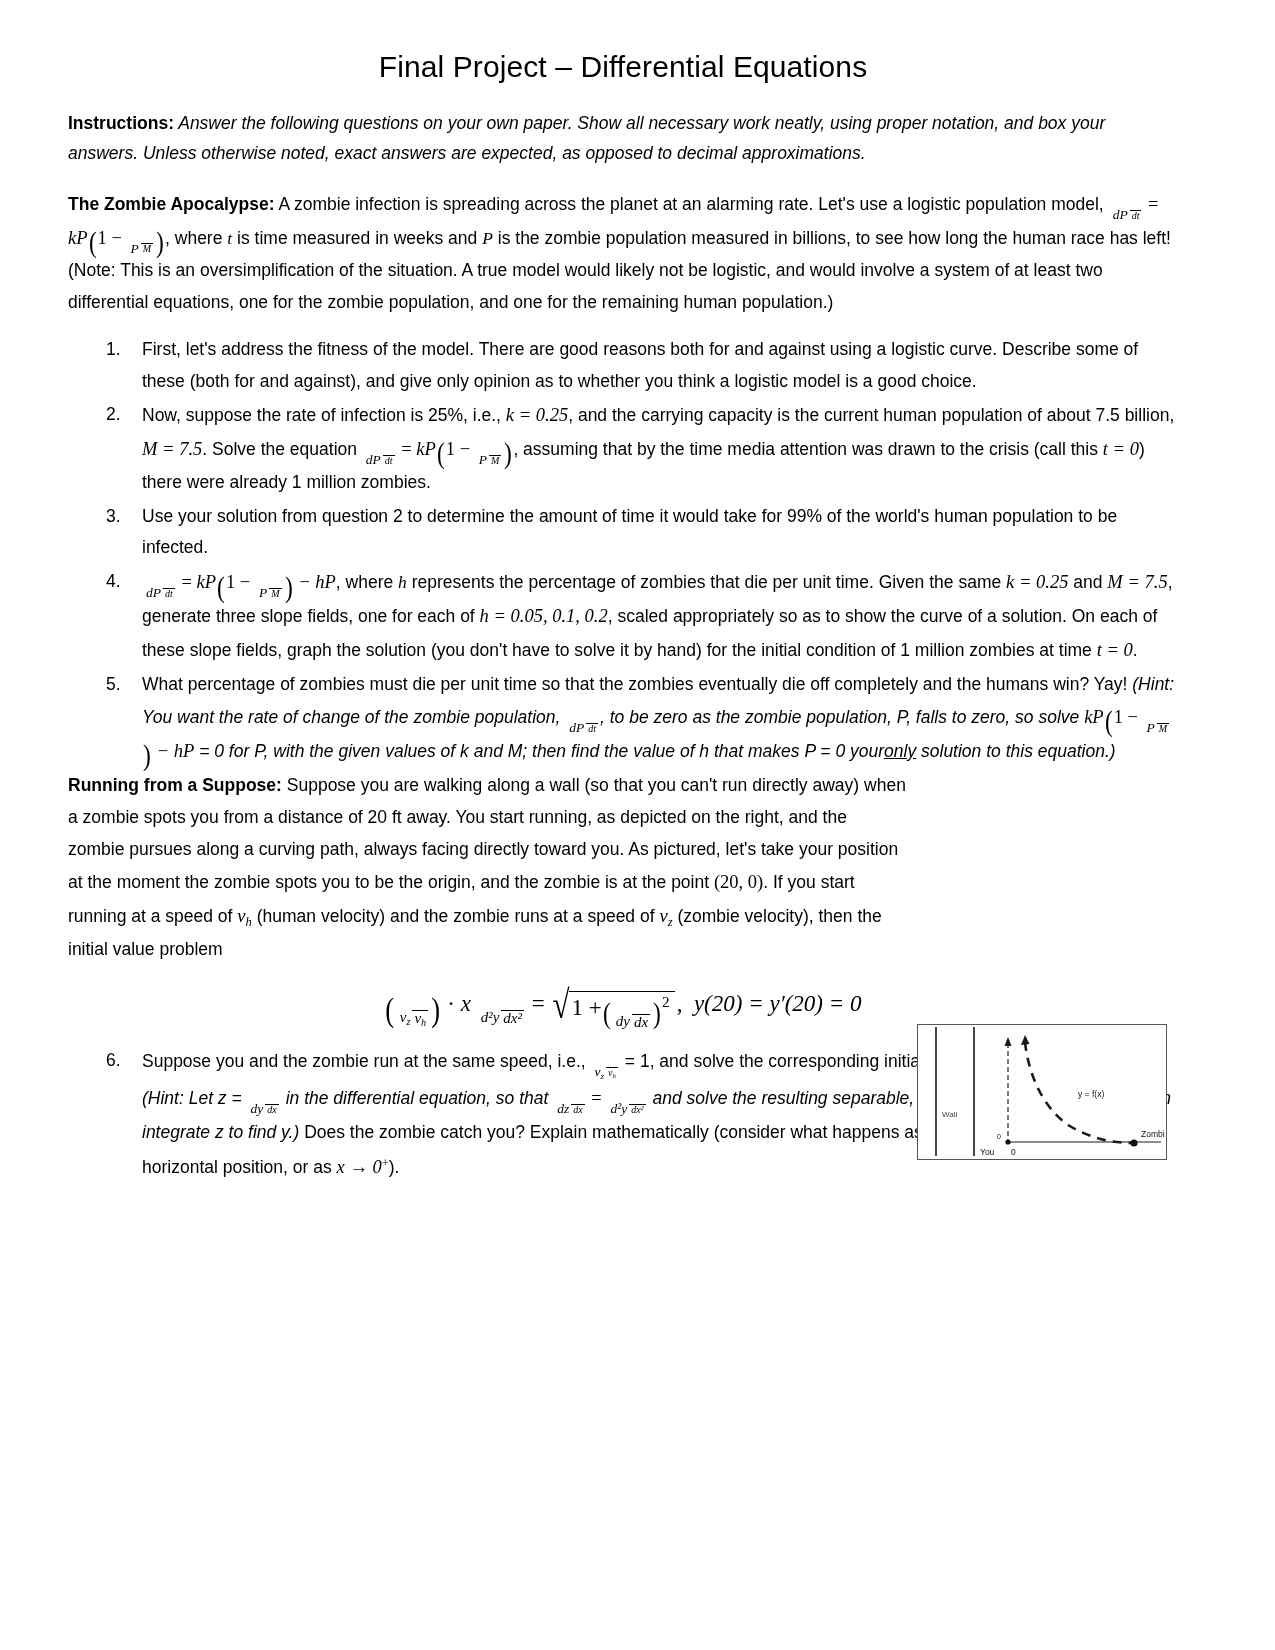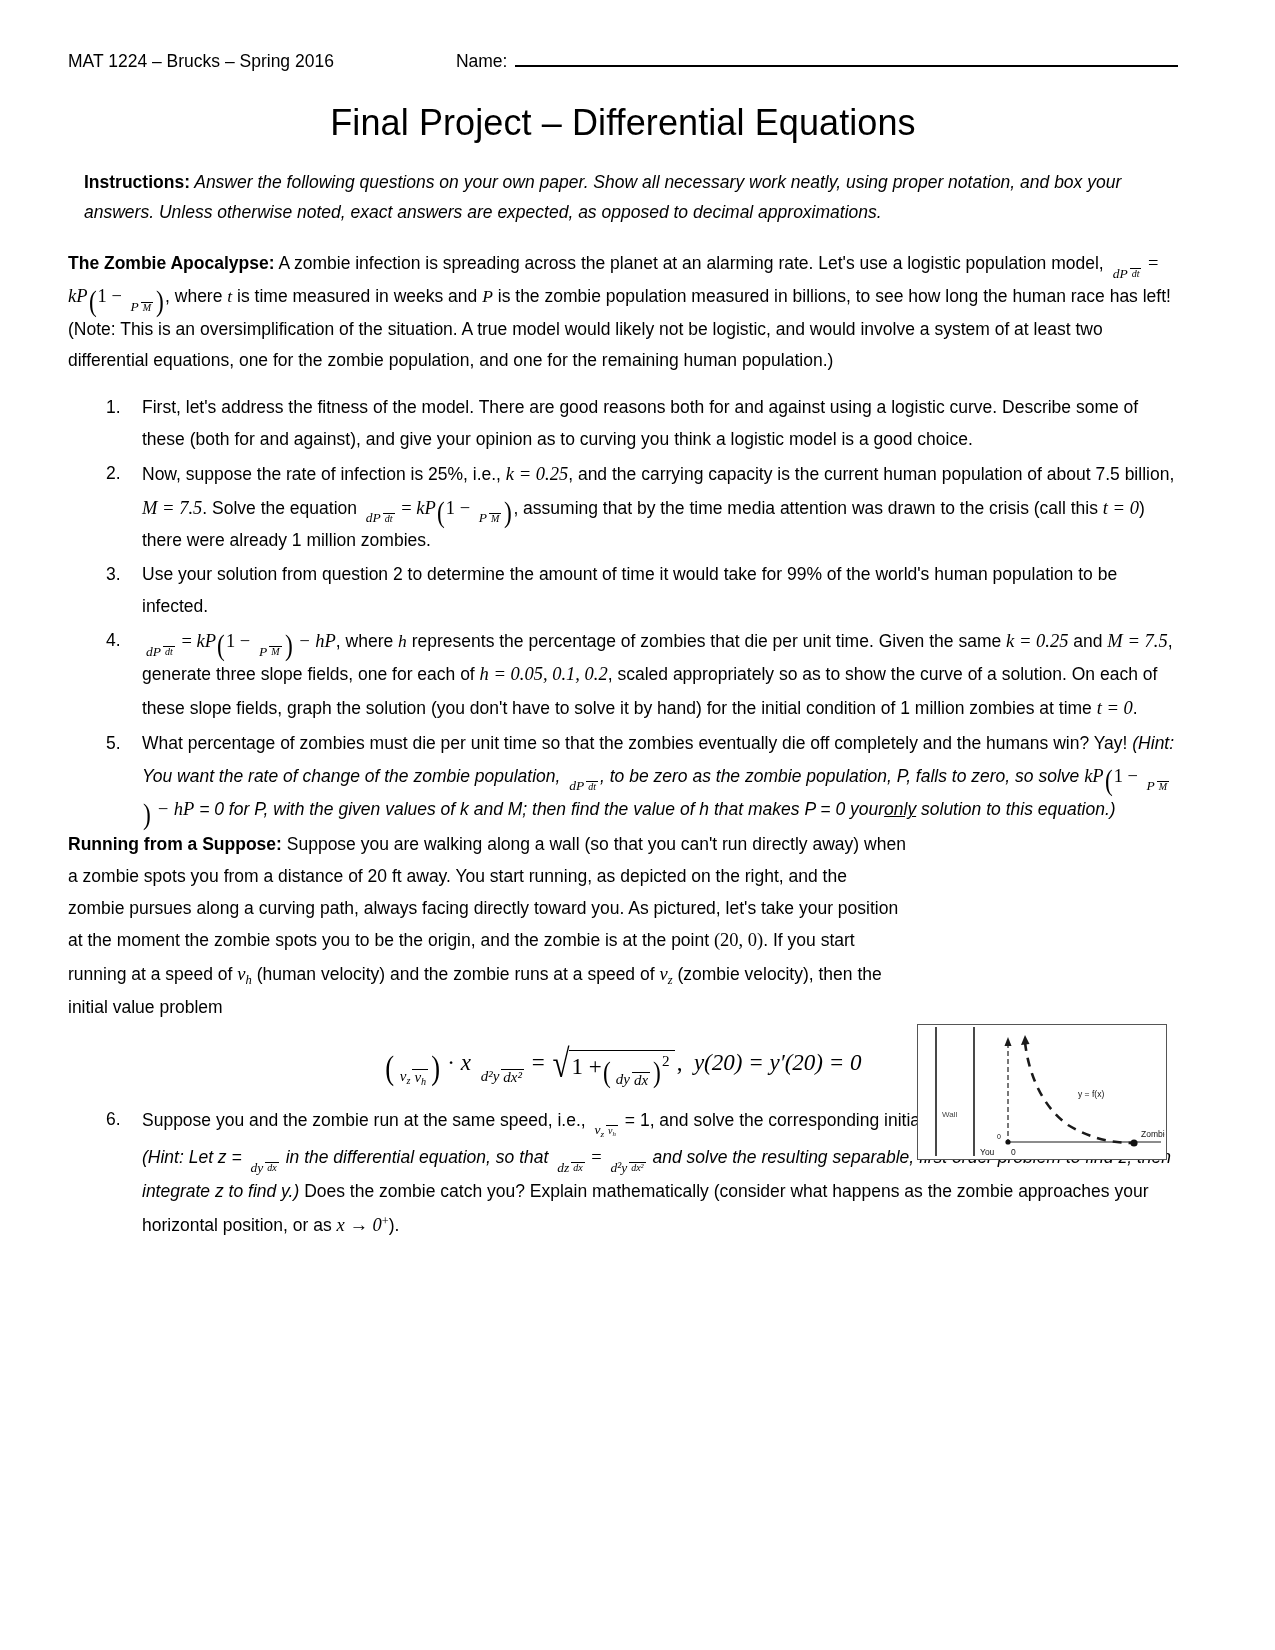--- a/index.html
+++ b/index.html
@@ -48,39 +48,38 @@
   .name-label { white-space: nowrap; }
   .name-rule {
     flex: 1;
     border-bottom: 2px solid #000;
     margin-left: 8px;
     height: 13px;
   }
 
   
   h1.doc-title {
-    font-size: 36px;
+    font-size: 30px;
     font-weight: normal;
     text-align: center;
     margin: 0 0 26px 0;
     letter-spacing: 0.1px;
   }
 
   
   p.para {
     margin: 0 0 14px 0;
     text-align: left;
     line-height: 1.62;
     font-size: 17.5px;
   }
   p.instructions {
     font-style: italic;
     line-height: 1.72;
     margin-bottom: 20px;
-    margin-left: 16px;
   }
   .lead-bold { font-weight: bold; font-style: normal; }
   p.zombie-intro { line-height: 1.78; margin-bottom: 16px; }
 
   
   ol.qlist {
     margin: 0 0 0 0;
     padding: 0 0 0 0;
     list-style: none;
     counter-reset: qnum;
@@ -232,27 +231,20 @@
     top: 0;
   }
   .clearer { clear: both; }
 </style>
 </head>
 <body>
 
 <div class="page">
   <div class="content">
 
-    <div class="header-row">
-      <span class="course-line">MAT 1224 – Brucks – Spring 2016</span>
-      <span class="name-block">
-        <span class="name-label">Name:</span>
-        <span class="name-rule"></span>
-      </span>
-    </div>
 
     <h1 class="doc-title">Final Project – Differential Equations</h1>
 
     <p class="para instructions">
       <span class="lead-bold">Instructions:</span>
       <span>Answer the following questions on your own paper.  Show all necessary work neatly, using proper notation, and box your answers. Unless otherwise noted, exact answers are expected, as opposed to decimal approximations.</span>
     </p>
 
     <p class="para zombie-intro">
       <span class="lead-bold">The Zombie Apocalypse:</span>
@@ -265,21 +257,21 @@
             <span class="d">M</span>
           </span><span class="paren">)</span></span><span>, where</span>
       <span class="mi">t</span>
       <span>is time measured in weeks and</span>
       <span class="mi">P</span>
       <span>is the zombie population measured in billions, to see how long the human race has left! (Note: This is an oversimplification of the situation. A true model would likely not be logistic, and would involve a system of at least two differential equations, one for the zombie population, and one for the remaining human population.)</span>
     </p>
 
     <ol class="qlist">
       <li>
-        <span>First, let's address the fitness of the model. There are good reasons both for and against using a logistic curve. Describe some of these (both for and against), and give your opinion as to curving you think a logistic model is a good choice.</span>
+        <span>First, let's address the fitness of the model. There are good reasons both for and against using a logistic curve. Describe some of these (both for and against), and give only opinion as to whether you think a logistic model is a good choice.</span>
       </li>
 
       <li>
         <span>Now, suppose the rate of infection is 25%, i.e.,</span>
         <span class="m">k = 0.25</span><span>, and the carrying capacity is the current human population of about 7.5 billion,</span>
         <span class="m">M = 7.5</span><span>. Solve the equation</span>
         <span class="m"><span class="frac">
               <span class="n">dP</span>
               <span class="d">dt</span>
             </span> <span class="m up">=</span> <span>kP</span><span class="paren">(</span><span class="m up">1</span> <span class="m up">−</span> <span class="frac">

